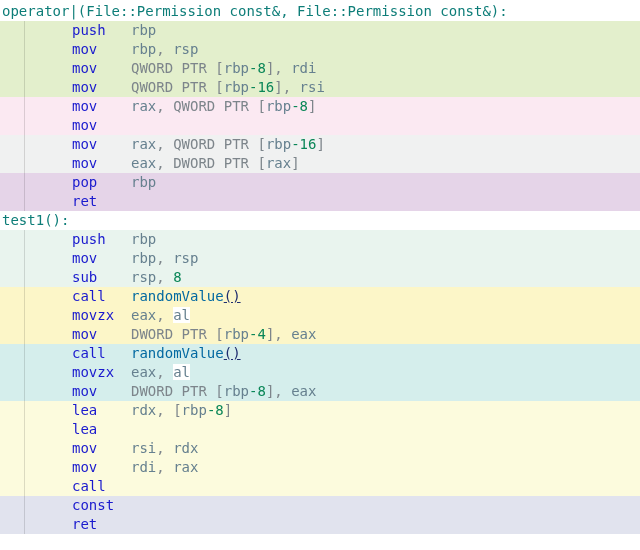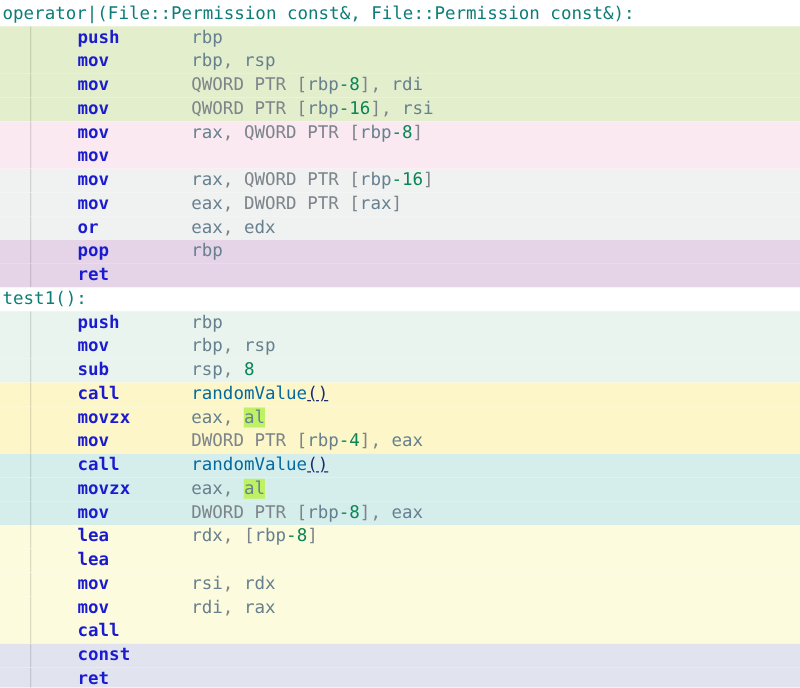--- a/index.html
+++ b/index.html
@@ -7,28 +7,28 @@
   #editor{
     position:relative;width:640px;height:550px;box-sizing:border-box;
     padding-top:2px;background:#ffffff;
     font-family:"DejaVu Sans Mono","Liberation Mono",monospace;
     font-size:14px;line-height:19px;cursor:text;
   }
   .row{position:relative;height:19px;white-space:pre;overflow:hidden;}
   .gut{position:absolute;left:0;top:0;width:24px;height:19px;
        border-right:1px solid rgba(0,0,0,0.13);}
   .labtxt{position:absolute;left:2px;top:0;color:#0d7d78;}
-  .mnem{position:absolute;left:62px;top:0;color:#1a1ace;font-weight:bold;}
-  .ops{position:absolute;left:153px;top:0;color:#7d858b;}
+  .mnem{position:absolute;left:72px;top:0;color:#1a1ace;}
+  .ops{position:absolute;left:131px;top:0;color:#7d858b;}
   .seg-reg{color:#66808f;}
   .seg-pun{color:#7d858b;}
   .seg-num{color:#0a8657;}
   .seg-link{color:#0369a1;cursor:pointer;}
   .seg-lnp{color:#1d2c6e;text-decoration:underline;cursor:pointer;}
-  .seg-hl{color:#66808f;background:#bef264;margin-top:32px;}
+  .seg-hl{color:#66808f;background:#ffffff;margin-top:32px;}
   .bg-green{background:#e3efcc;}
   .bg-pink{background:#fbe9f2;}
   .bg-gray{background:#f0f1f1;}
   .bg-purple{background:#e5d4e8;text-align:center;}
   .bg-mint{background:#e9f4ee;}
   .bg-yellow{background:#fcf6c8;}
   .bg-cyan{background:#d5eeec;}
   .bg-yellow2{background:#fcfbdd;}
   .bg-lavender{background:#e1e3ee;}
   .bg-white{background:#ffffff;}
@@ -39,21 +39,20 @@
 <div id="editor">
     <div class="row bg-white"><span class="labtxt">operator|(File::Permission const&amp;, File::Permission const&amp;):</span></div>
     <div class="row bg-green"><span class="gut"></span><span class="mnem">push</span><span class="ops"><span class="seg-reg">rbp</span></span></div>
     <div class="row bg-green"><span class="gut"></span><span class="mnem">mov</span><span class="ops"><span class="seg-reg">rbp</span><span class="seg-pun">, </span><span class="seg-reg">rsp</span></span></div>
     <div class="row bg-green"><span class="gut"></span><span class="mnem">mov</span><span class="ops"><span class="seg-pun">QWORD PTR [</span><span class="seg-reg">rbp</span><span class="seg-num">-8</span><span class="seg-pun">], </span><span class="seg-reg">rdi</span></span></div>
     <div class="row bg-green"><span class="gut"></span><span class="mnem">mov</span><span class="ops"><span class="seg-pun">QWORD PTR [</span><span class="seg-reg">rbp</span><span class="seg-num">-16</span><span class="seg-pun">], </span><span class="seg-reg">rsi</span></span></div>
     <div class="row bg-pink"><span class="gut"></span><span class="mnem">mov</span><span class="ops"><span class="seg-reg">rax</span><span class="seg-pun">, QWORD PTR [</span><span class="seg-reg">rbp</span><span class="seg-num">-8</span><span class="seg-pun">]</span></span></div>
     <div class="row bg-pink"><span class="gut"></span><span class="mnem">mov</span></div>
     <div class="row bg-gray"><span class="gut"></span><span class="mnem">mov</span><span class="ops"><span class="seg-reg">rax</span><span class="seg-pun">, QWORD PTR [</span><span class="seg-reg">rbp</span><span class="seg-num">-16</span><span class="seg-pun">]</span></span></div>
     <div class="row bg-gray"><span class="gut"></span><span class="mnem">mov</span><span class="ops"><span class="seg-reg">eax</span><span class="seg-pun">, DWORD PTR [</span><span class="seg-reg">rax</span><span class="seg-pun">]</span></span></div>
-    <div class="row bg-gray"><span class="gut"></span><span class="mnem">or</span><span class="ops"><span class="seg-reg">eax</span><span class="seg-pun">, </span><span class="seg-reg">edx</span></span></div>
     <div class="row bg-purple"><span class="gut"></span><span class="mnem">pop</span><span class="ops"><span class="seg-reg">rbp</span></span></div>
     <div class="row bg-purple"><span class="gut"></span><span class="mnem">ret</span><span class="ops"></span></div>
     <div class="row bg-white"><span class="labtxt">test1():</span></div>
     <div class="row bg-mint"><span class="gut"></span><span class="mnem">push</span><span class="ops"><span class="seg-reg">rbp</span></span></div>
     <div class="row bg-mint"><span class="gut"></span><span class="mnem">mov</span><span class="ops"><span class="seg-reg">rbp</span><span class="seg-pun">, </span><span class="seg-reg">rsp</span></span></div>
     <div class="row bg-mint"><span class="gut"></span><span class="mnem">sub</span><span class="ops"><span class="seg-reg">rsp</span><span class="seg-pun">, </span><span class="seg-num">8</span></span></div>
     <div class="row bg-yellow"><span class="gut"></span><span class="mnem">call</span><span class="ops"><span class="seg-link">randomValue</span><span class="seg-lnp">()</span></span></div>
     <div class="row bg-yellow"><span class="gut"></span><span class="mnem">movzx</span><span class="ops"><span class="seg-reg">eax</span><span class="seg-pun">, </span><span class="seg-hl">al</span></span></div>
     <div class="row bg-yellow"><span class="gut"></span><span class="mnem">mov</span><span class="ops"><span class="seg-pun">DWORD PTR [</span><span class="seg-reg">rbp</span><span class="seg-num">-4</span><span class="seg-pun">], </span><span class="seg-reg">eax</span></span></div>
     <div class="row bg-cyan"><span class="gut"></span><span class="mnem">call</span><span class="ops"><span class="seg-link">randomValue</span><span class="seg-lnp">()</span></span></div>

